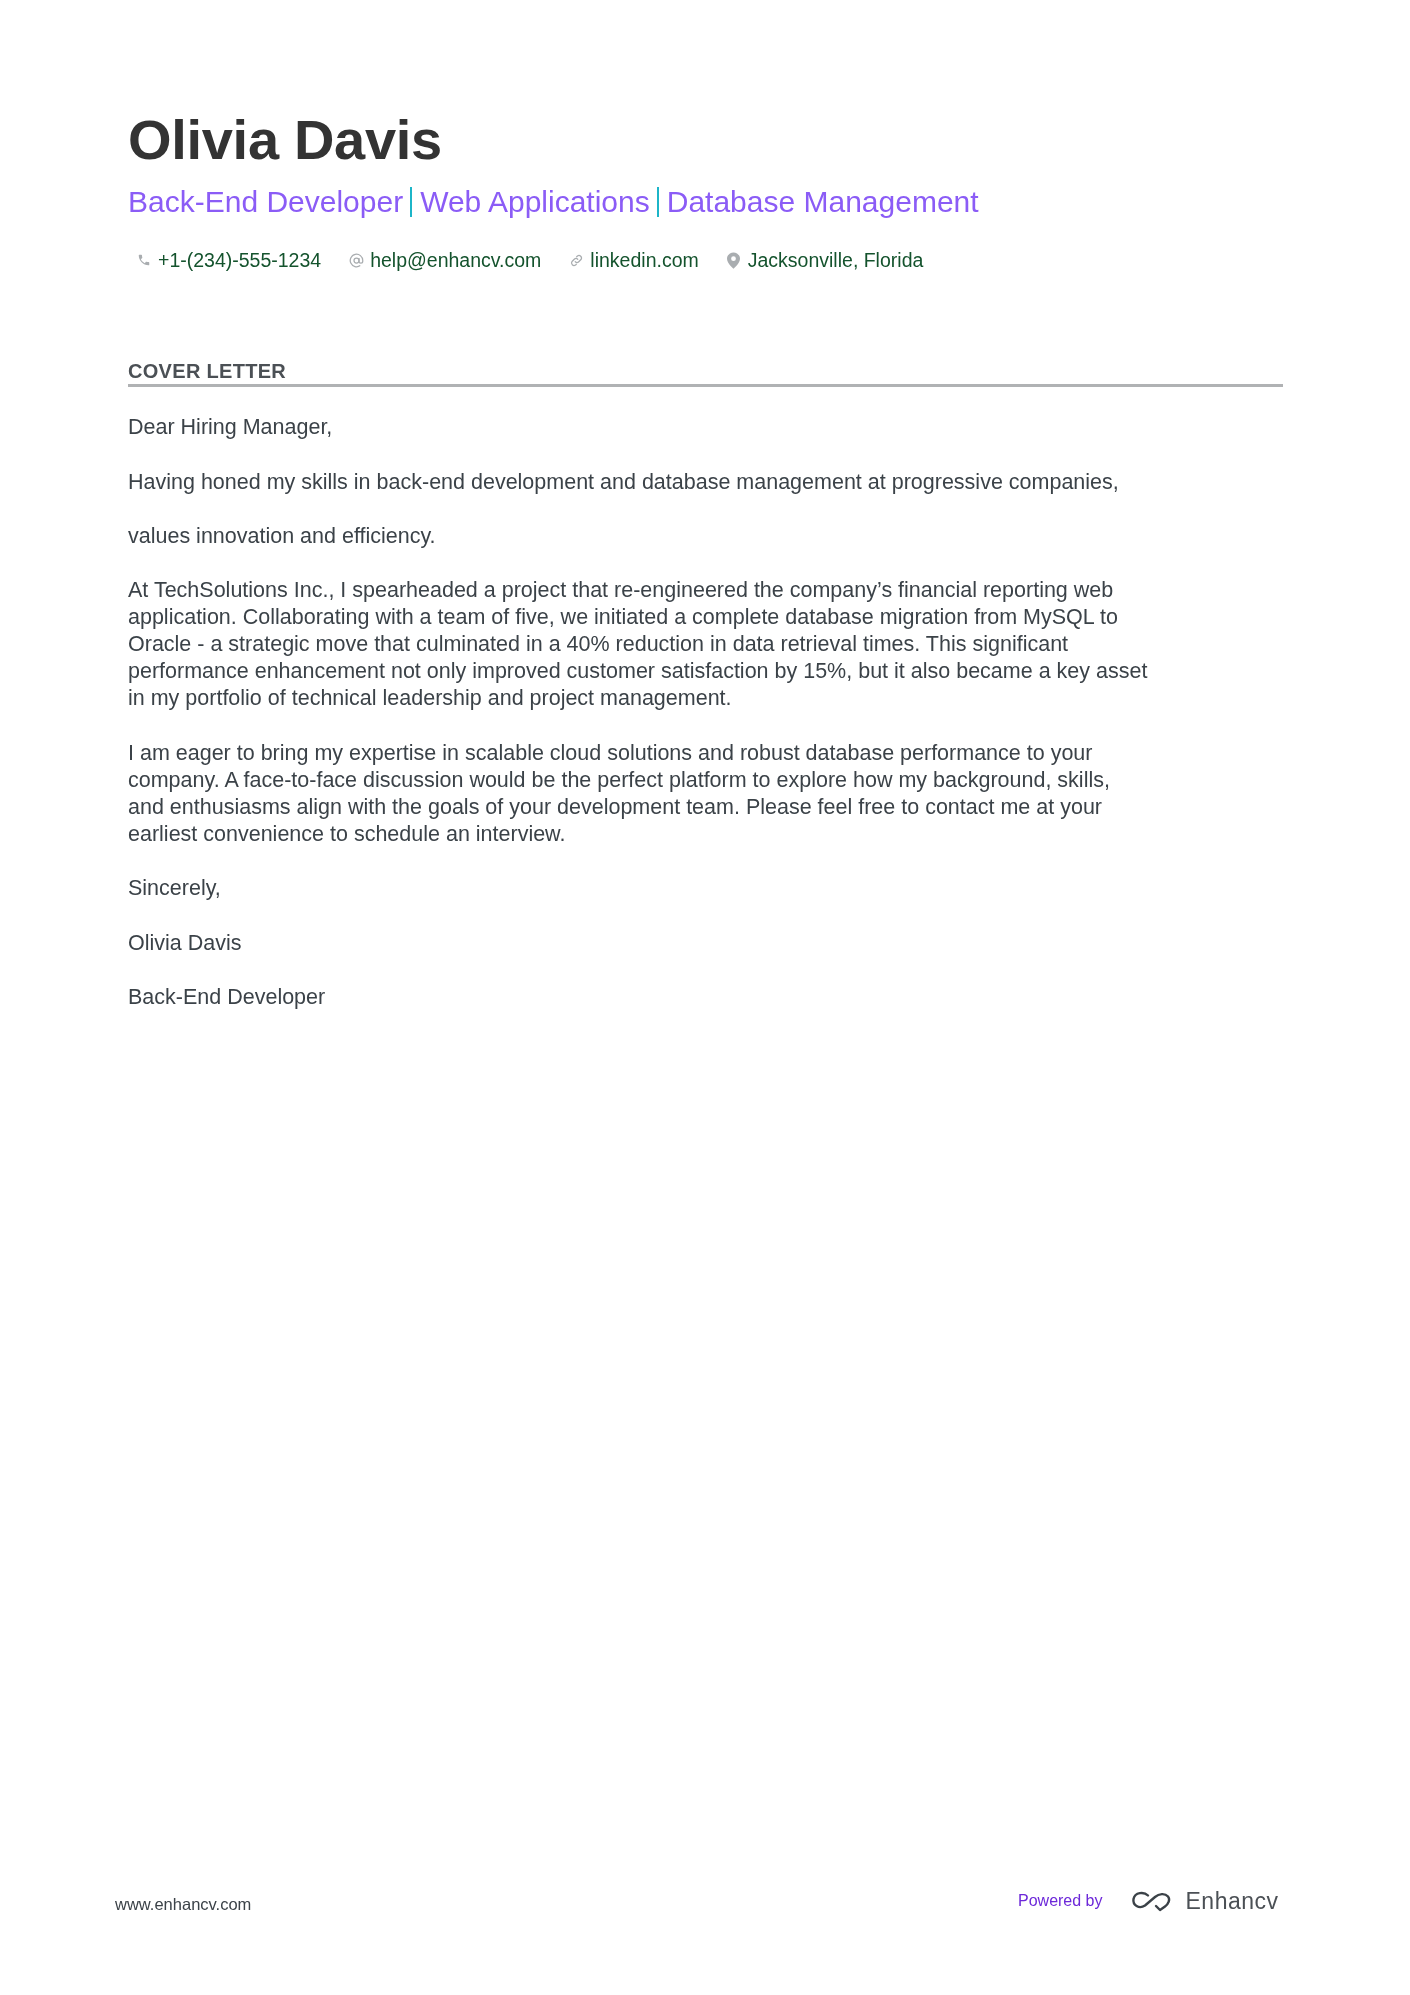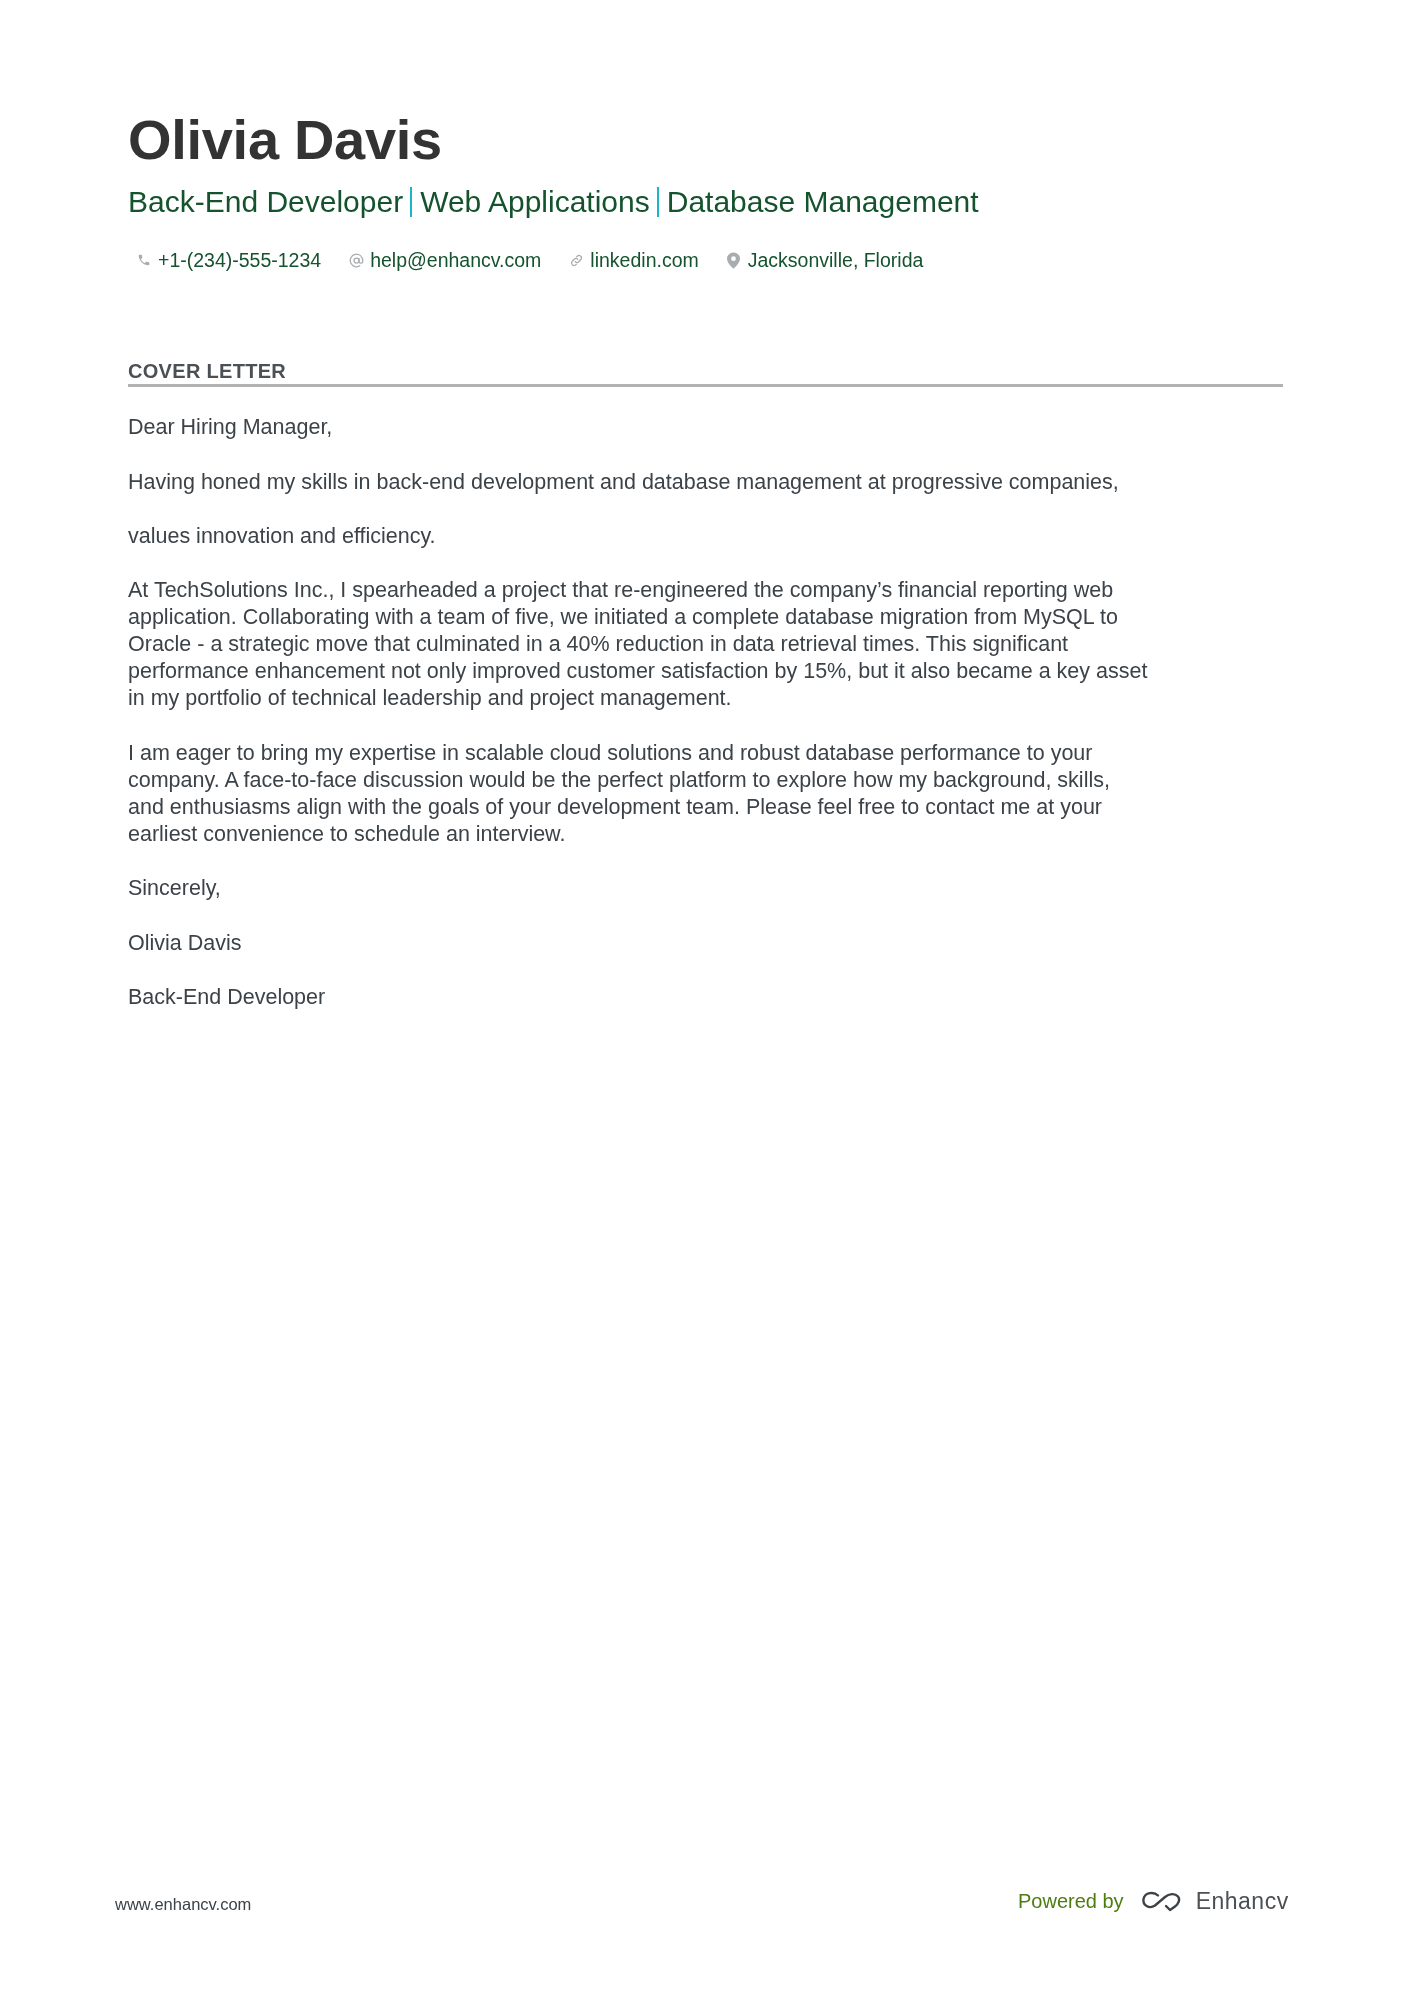--- a/index.html
+++ b/index.html
@@ -31,21 +31,21 @@
       color: #333333;
       letter-spacing: -0.3px;
       white-space: nowrap;
     }
     .title {
       position: absolute;
       left: 0;
       top: 184px;
       font-size: 30px;
       line-height: 36px;
-      color: #14532d;
+      color: #8b5cf6;
       white-space: nowrap;
     }
     .title .sep {
       display: inline-block;
       width: 2px;
       height: 30px;
       background: #1cb5c8;
       vertical-align: -5px;
       margin: 0 8px 0 7px;
     }
@@ -117,23 +117,23 @@
     .footer-right {
       position: absolute;
       left: 1018px;
       top: 1886px;
       height: 30px;
       display: flex;
       align-items: center;
       white-space: nowrap;
     }
     .powered {
-      font-size: 20px;
-      color: #4d7c0f;
-      margin-right: 16px;
+      font-size: 16px;
+      color: #6d28d9;
+      margin-right: 27px;
     }
     .brand-logo { display: inline-flex; align-items: center; margin-right: 10px; }
     .brand-name {
       font-size: 23px;
       color: #4b5055;
       letter-spacing: 0.5px;
     }
   </style>
 </head>
 <body>

